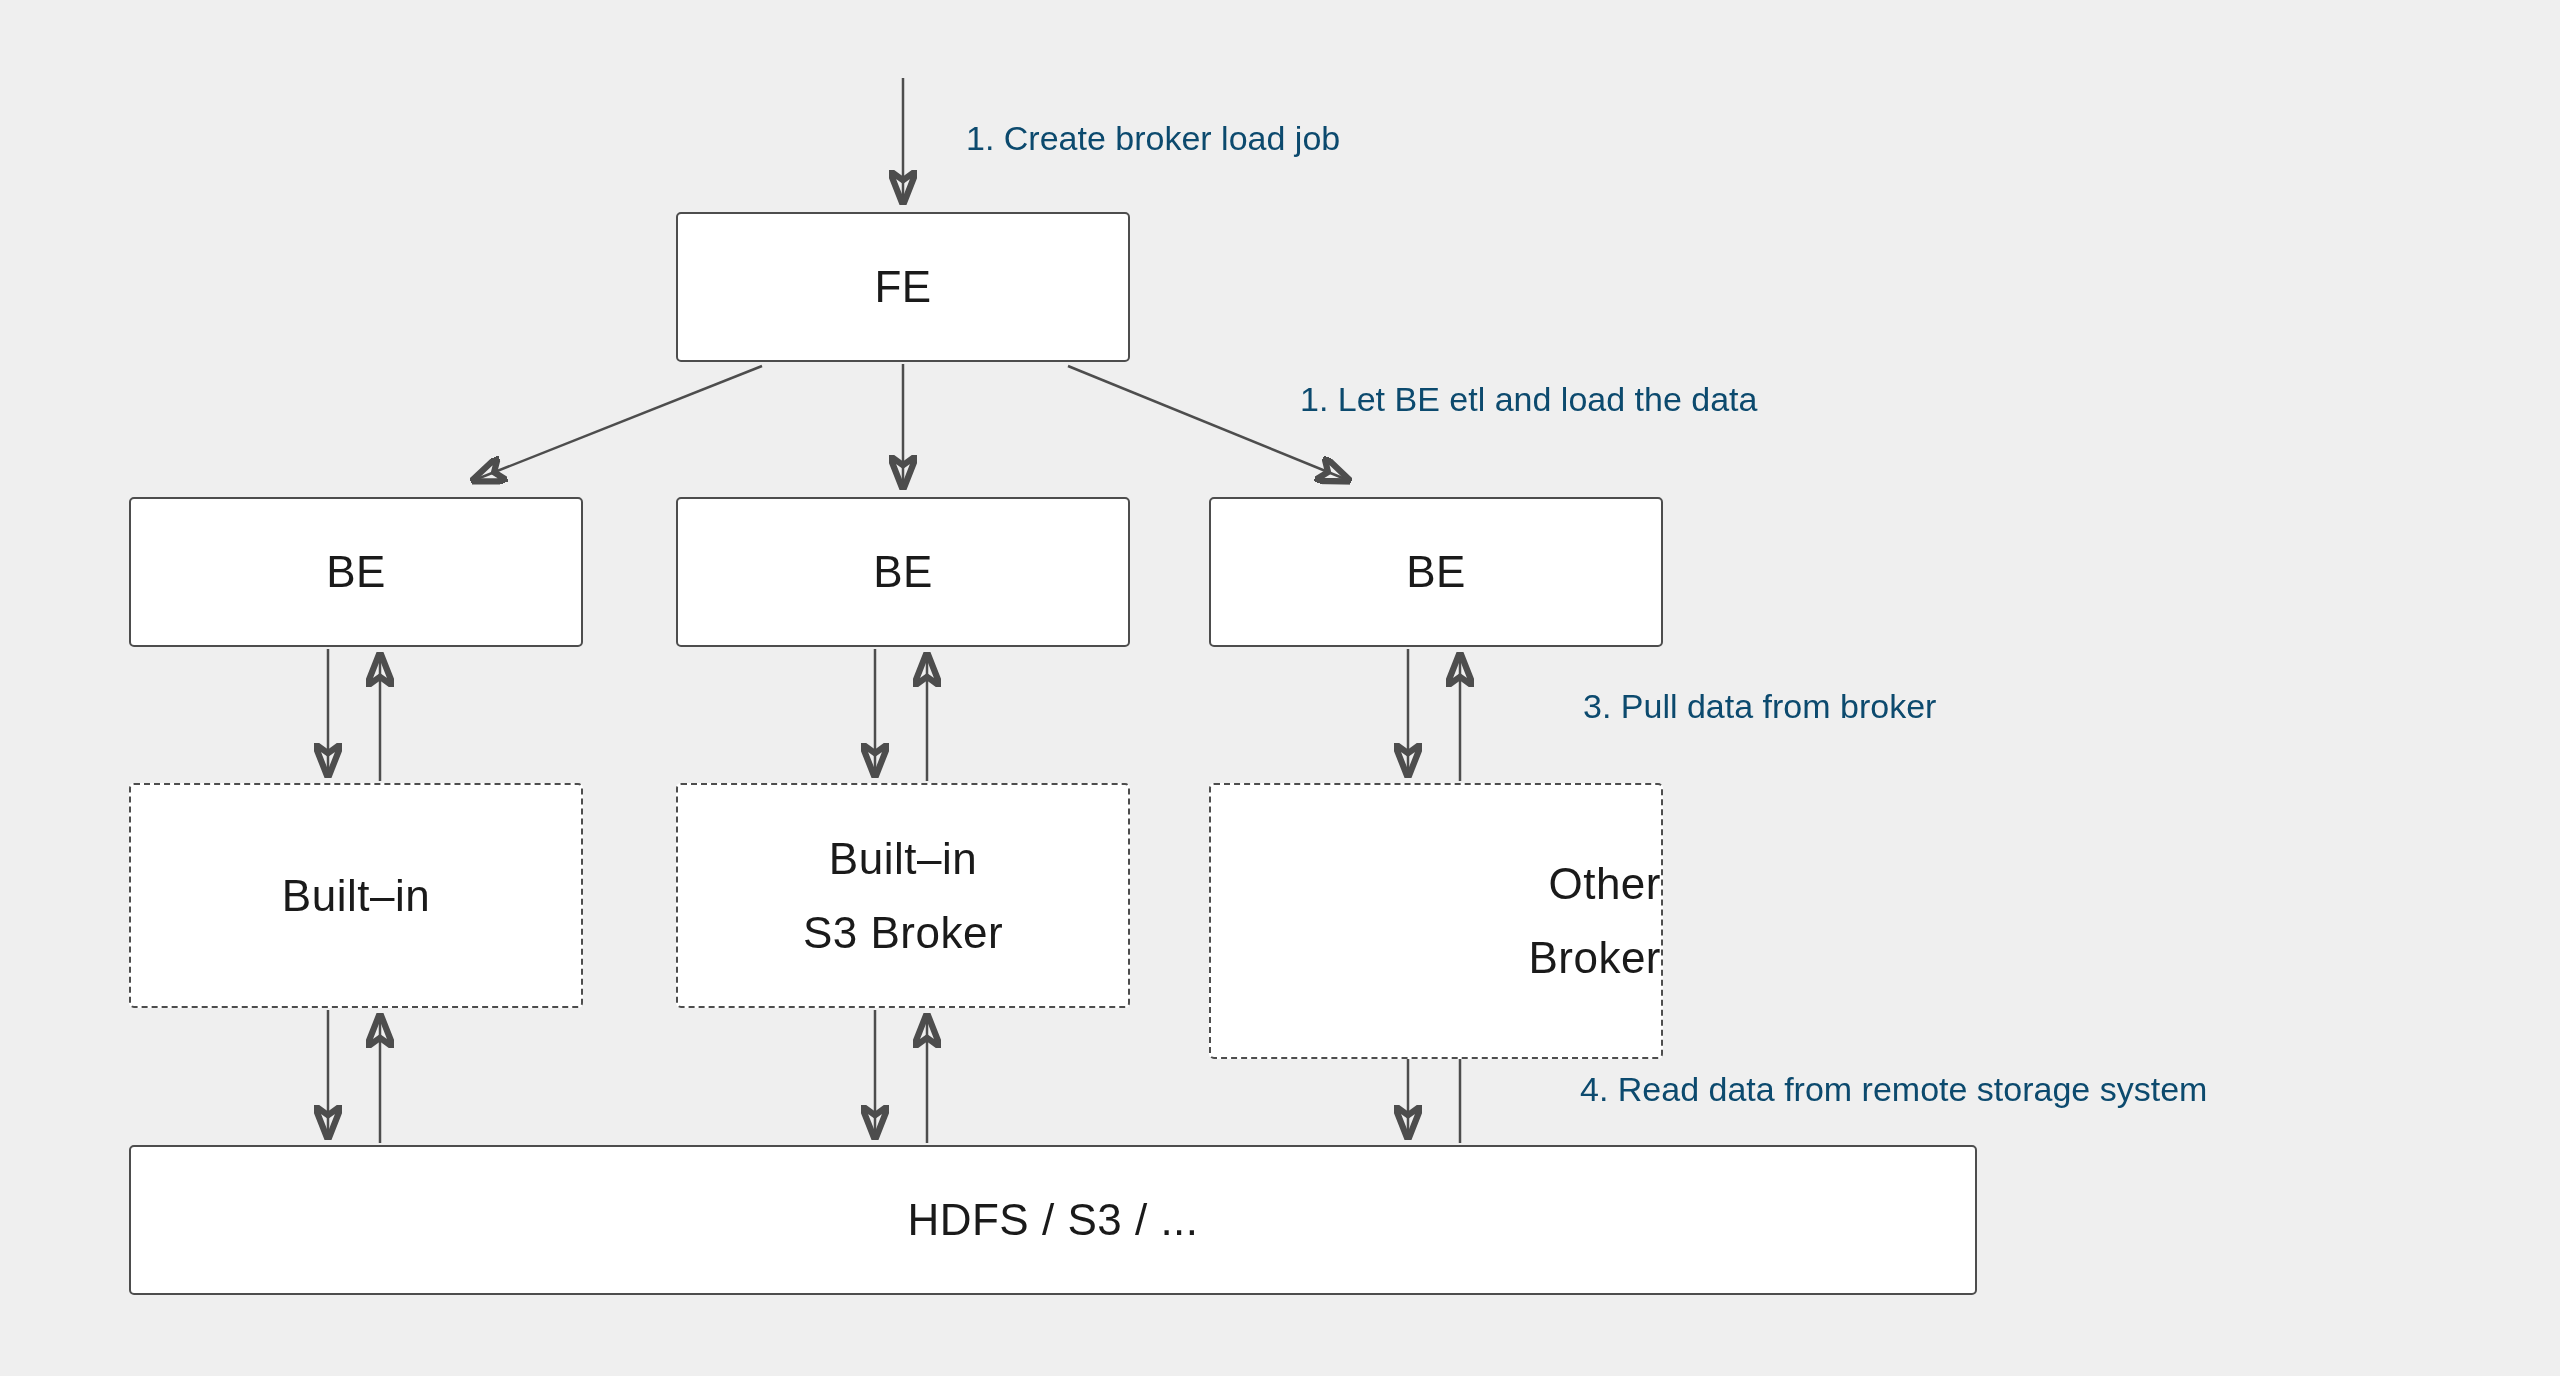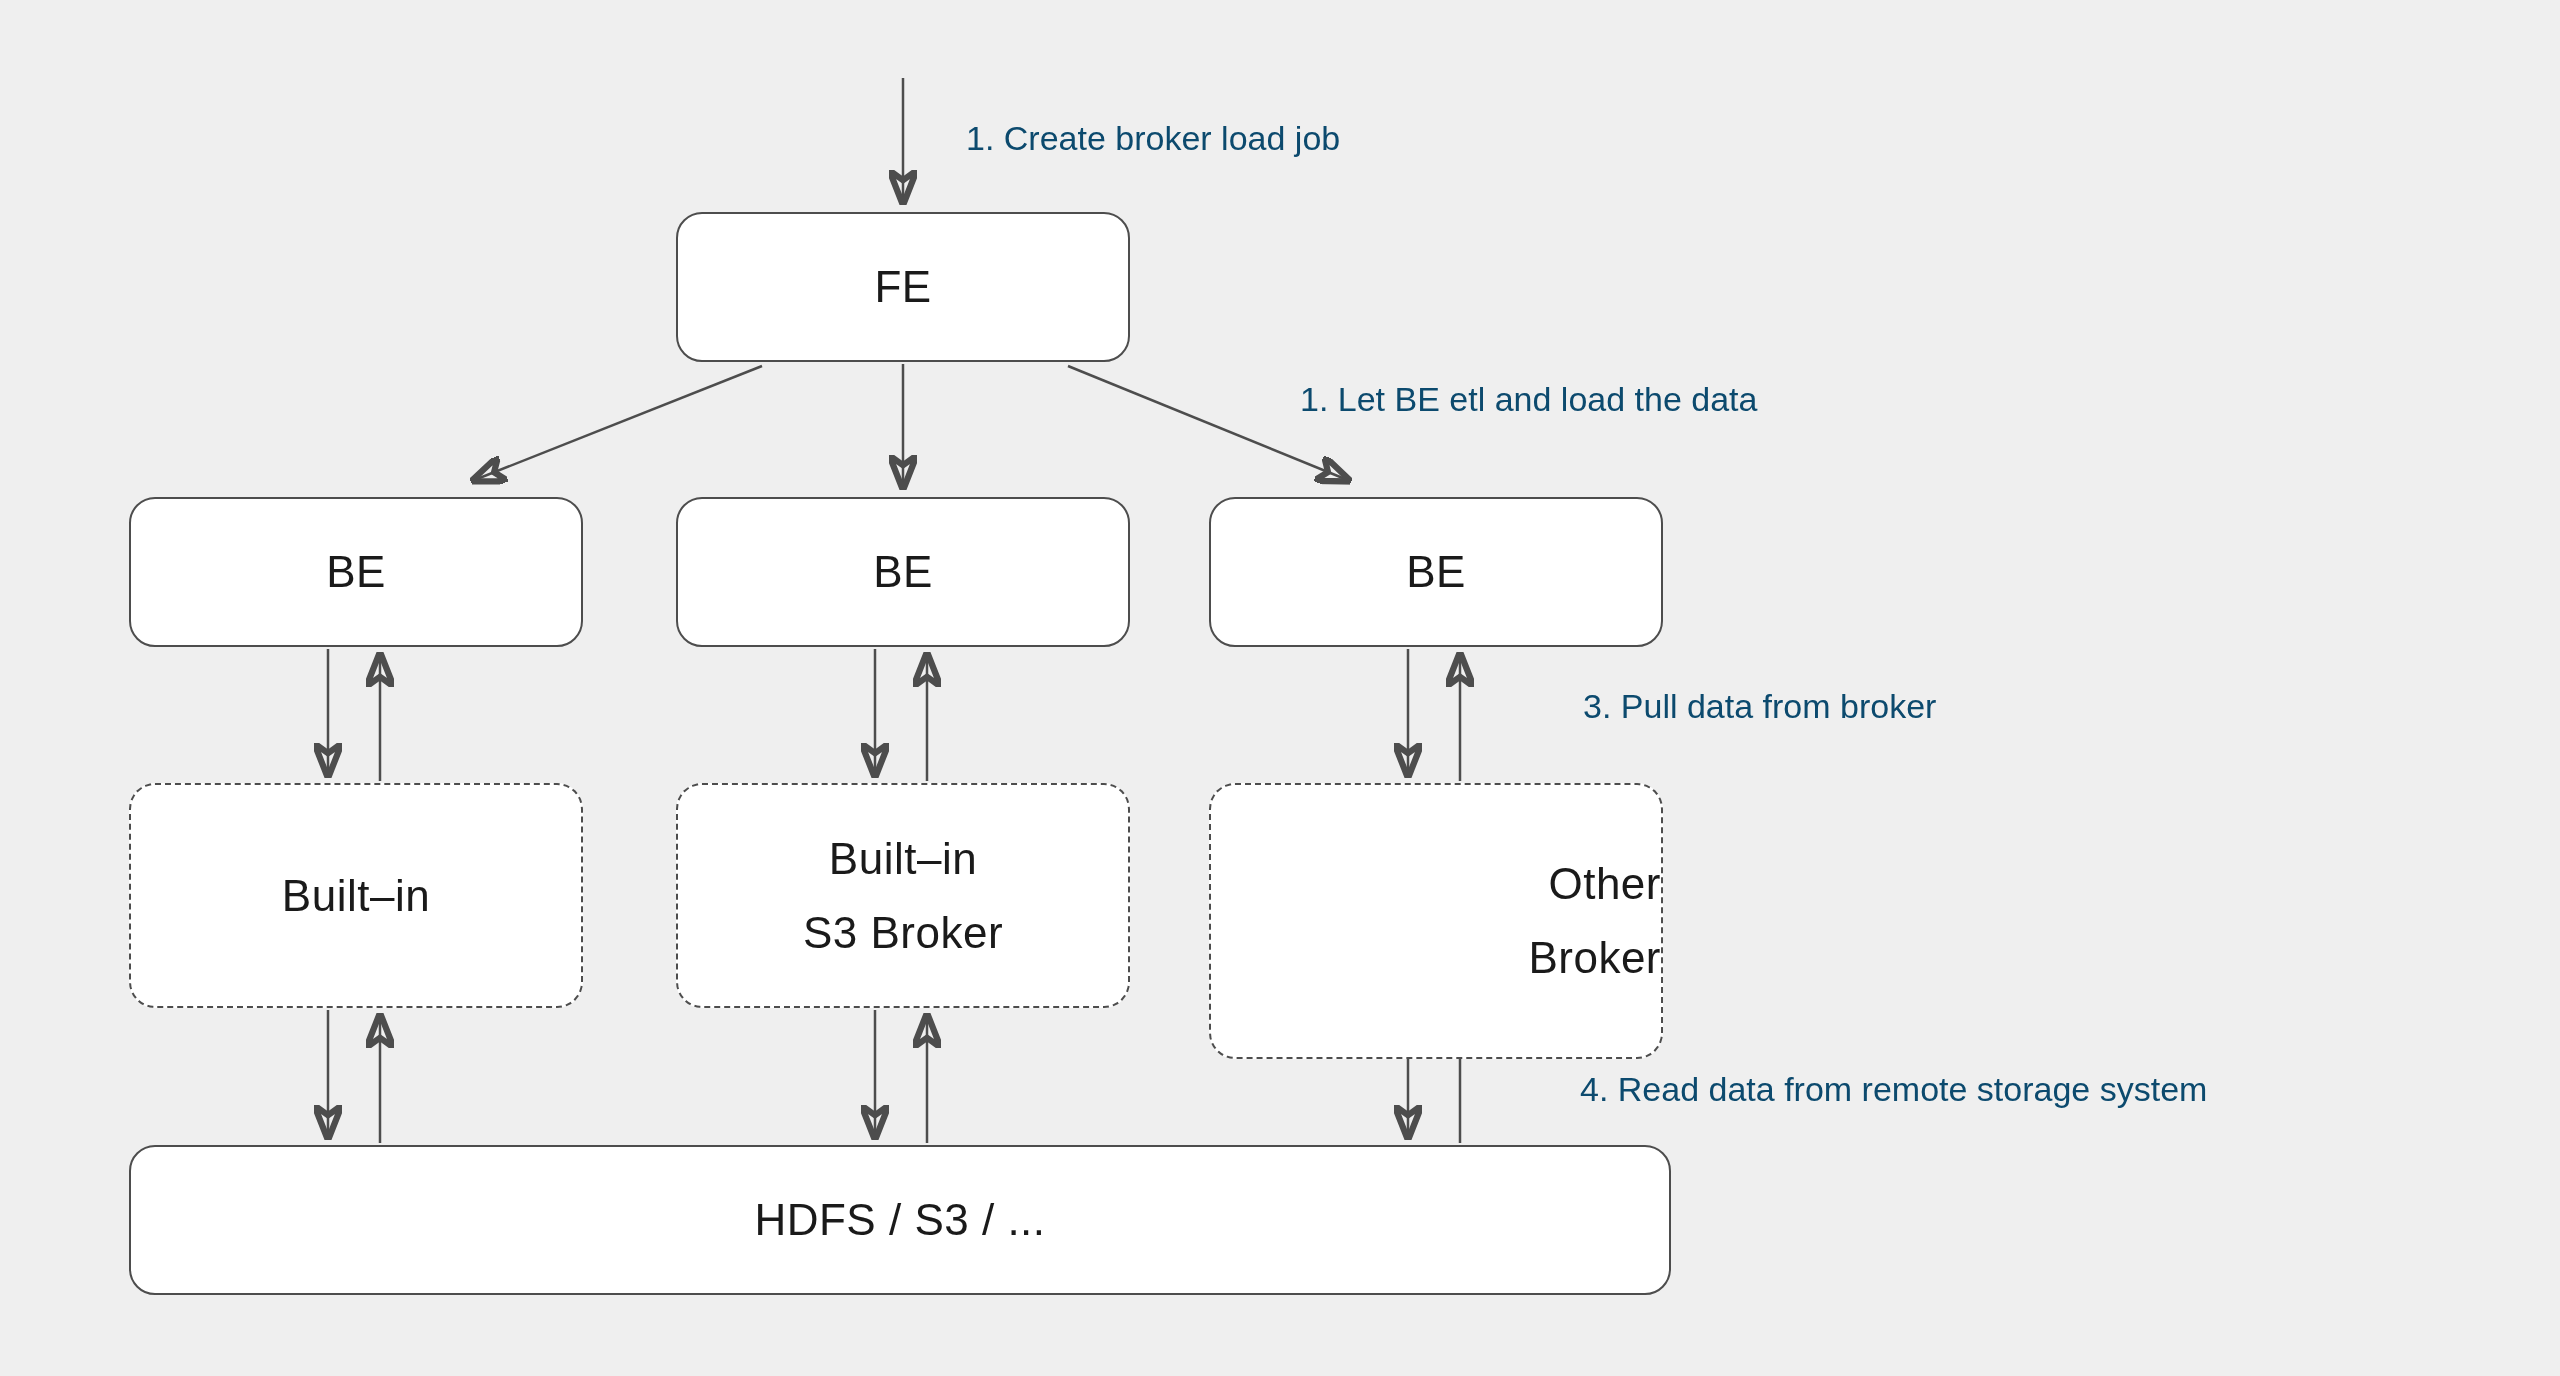--- a/index.html
+++ b/index.html
@@ -23,21 +23,21 @@
   svg.connectors path {
     stroke: #4d4d4d;
     stroke-width: 2.5;
     fill: none;
   }
   .node {
     position: absolute;
     box-sizing: border-box;
     background: #ffffff;
     border: 2.5px solid #4d4d4d;
-    border-radius: 26px;
+    border-radius: 5px;
     display: flex;
     flex-direction: column;
     align-items: center;
     justify-content: center;
     text-align: center;
     color: #1a1a1a;
     font-size: 44px;
     font-weight: 500;
     letter-spacing: 0.5px;
   }
@@ -48,21 +48,21 @@
     line-height: 74px;
     white-space: nowrap;
   }
   .fe      { left: 676px;  top: 212px;  width: 454px;  height: 150px; }
   .be1     { left: 129px;  top: 497px;  width: 454px;  height: 150px; }
   .be2     { left: 676px;  top: 497px;  width: 454px;  height: 150px; }
   .be3     { left: 1209px; top: 497px;  width: 454px;  height: 150px; }
   .broker1 { left: 129px;  top: 783px;  width: 454px;  height: 225px; }
   .broker2 { left: 676px;  top: 783px;  width: 454px;  height: 225px; }
   .broker3 { left: 1209px; top: 783px;  width: 454px;  height: 276px; align-items: flex-end; }
-  .storage { left: 129px;  top: 1145px; width: 1542px; height: 150px; align-items: center; }
+  .storage { left: 129px;  top: 1145px; width: 1848px; height: 150px; align-items: center; }
   .annotation {
     position: absolute;
     transform: translateY(-50%);
     color: #0c4a6e;
     font-size: 34px;
     font-weight: 400;
     white-space: nowrap;
   }
   .step1 { left: 966px;  top: 138px; }
   .step2 { left: 1300px; top: 399px; }

